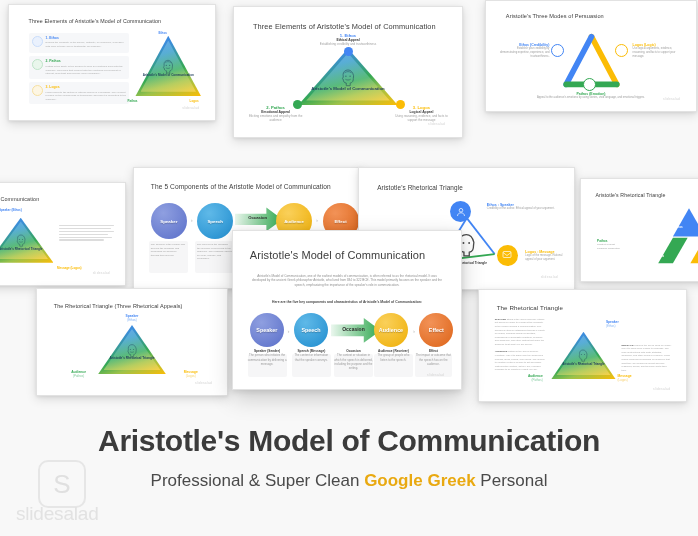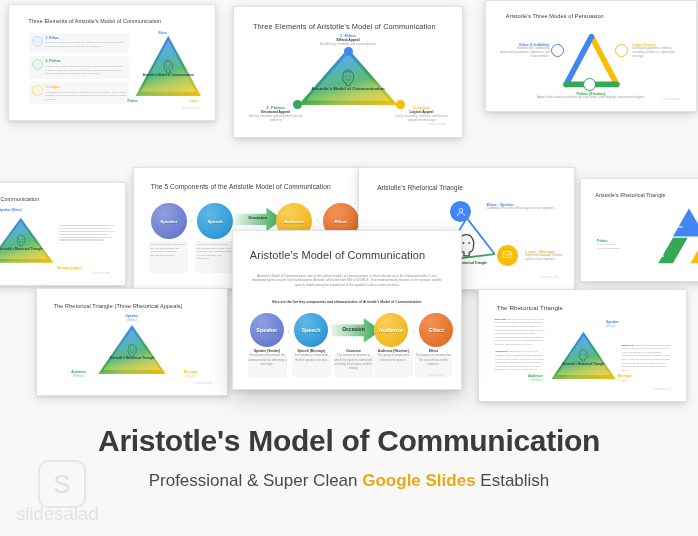--- a/index.html
+++ b/index.html
@@ -510,20 +510,20 @@
         <div class="colhead">Effect</div>
         <div class="colbody">The impact or outcome that the speech has on the audience.</div>
       </div>
 
       <div class="foot-r">slidesalad</div>
     </div>
   </div>
 
   <div class="brand-title">Aristotle's Model of Communication</div>
   <div class="brand-sub">
-    <span>Professional &amp; Super Clean </span><span class="hl">Google Slides</span><span> Establish</span>
+    <span>Professional &amp; Super Clean </span><span class="hl">Google Greek</span><span> Personal</span>
   </div>
   <div class="logo-box">
     <span>S</span>
   </div>
   <div class="logo-text">slidesalad</div>
 
 </div>
 
 </body></html>

